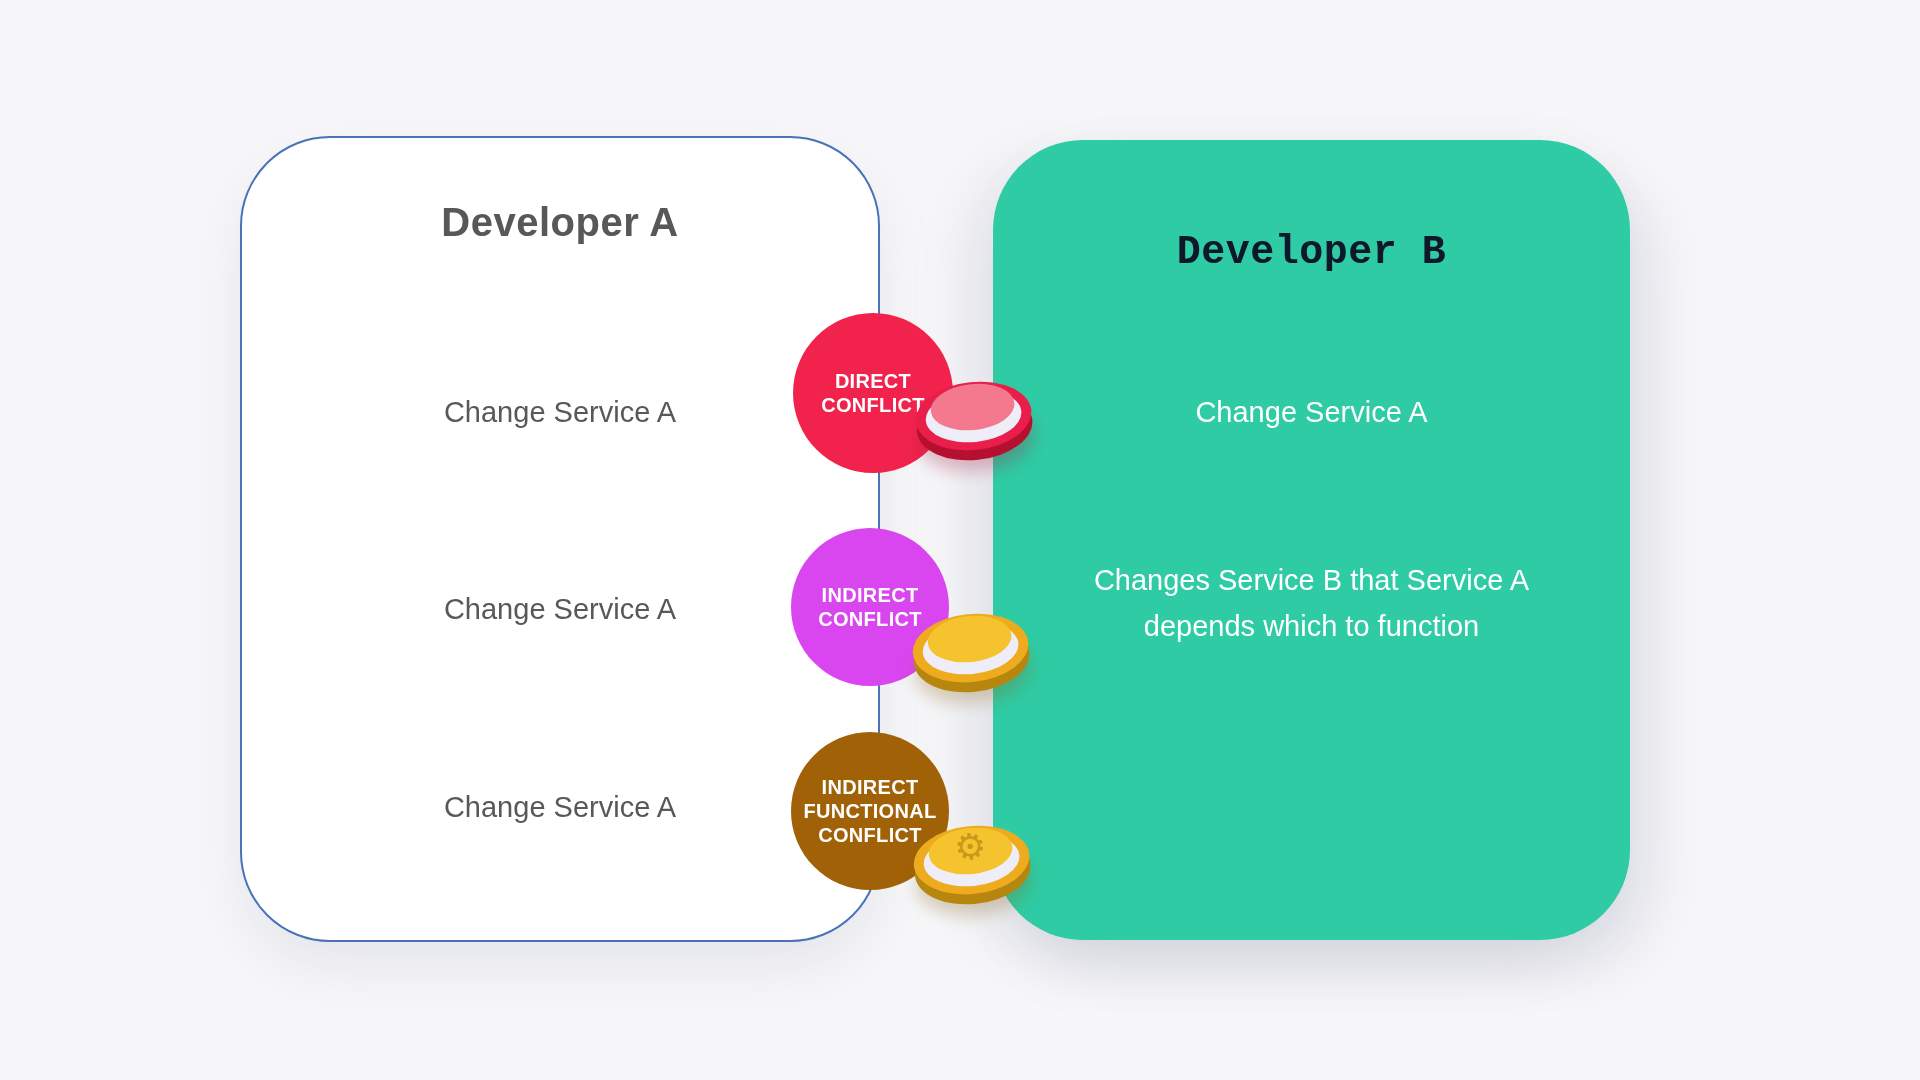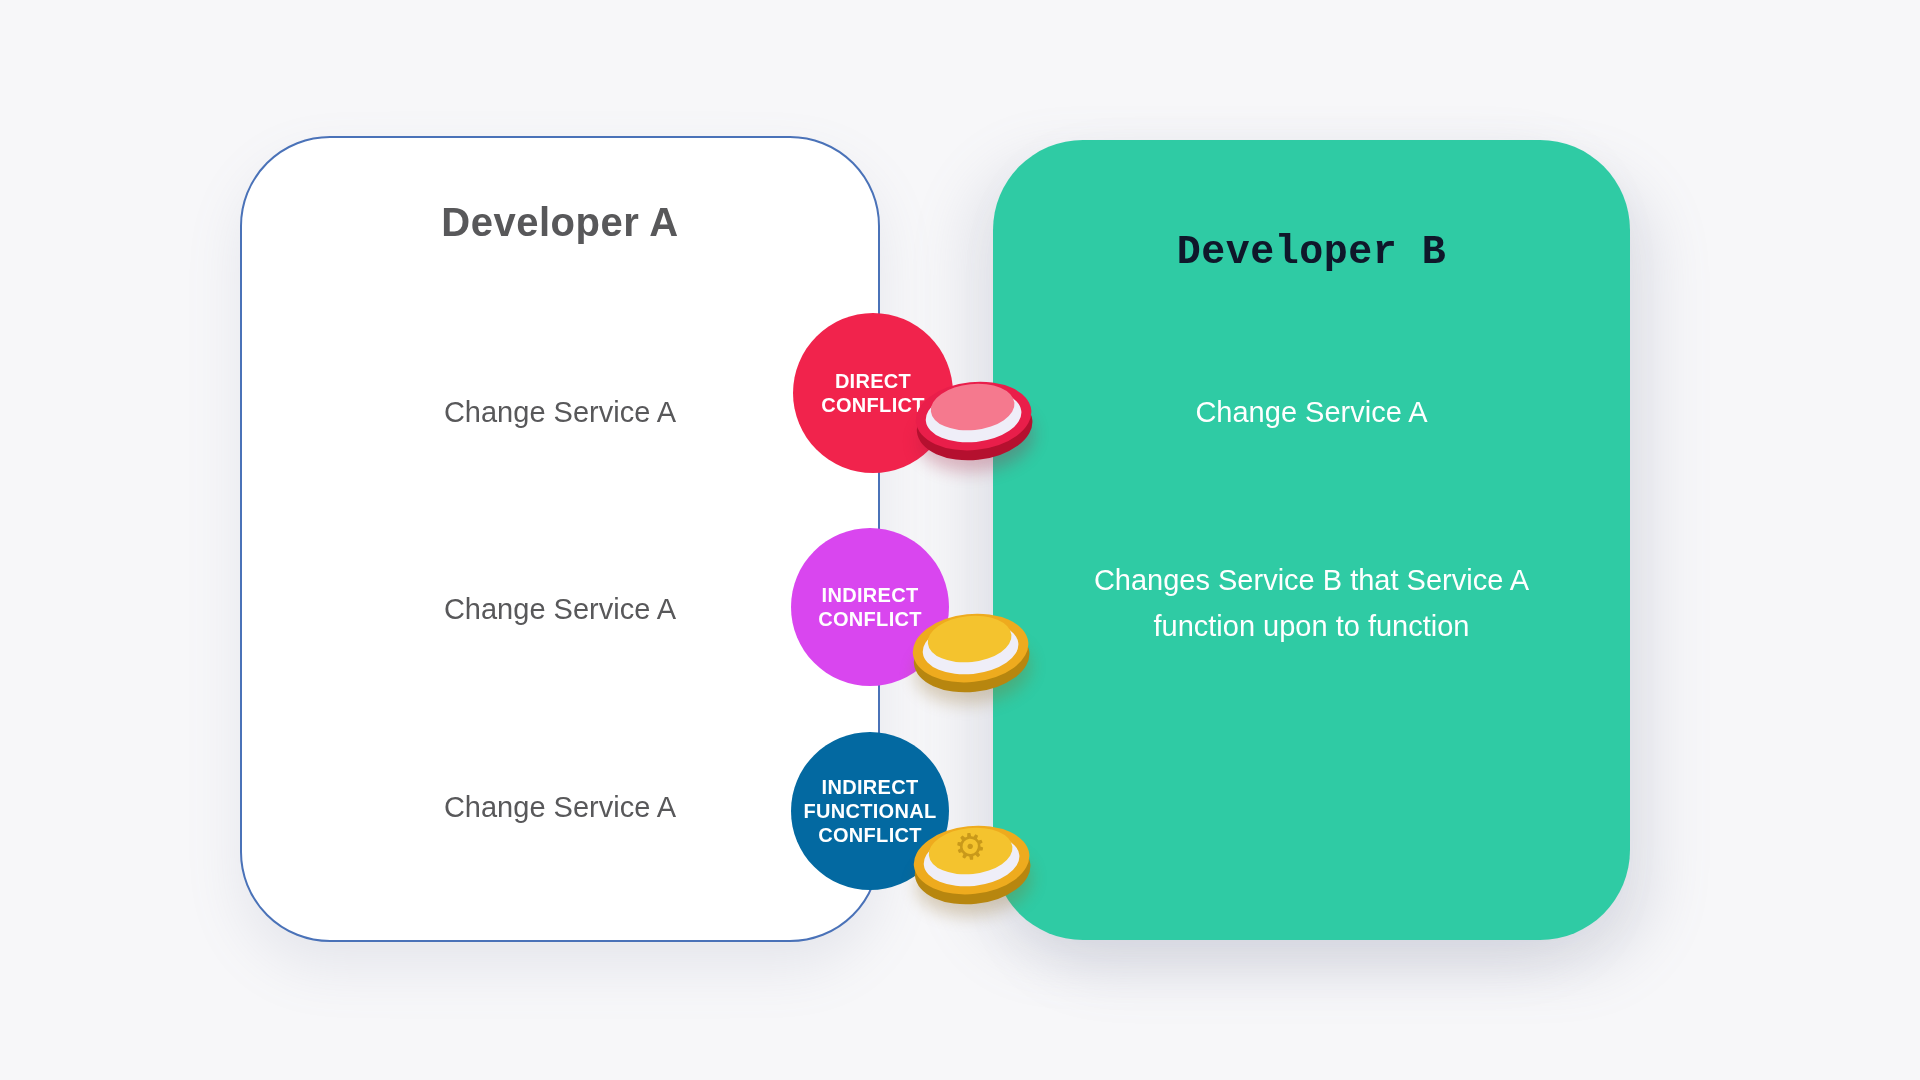--- a/index.html
+++ b/index.html
@@ -57,21 +57,21 @@
   .badge {
     position:absolute; border-radius:50%;
     display:flex; align-items:center; justify-content:center;
     text-align:center; color:#ffffff; font-weight:bold;
     font-size:20px; line-height:24px; letter-spacing:.3px;
     z-index:3;
   }
   .badge .badge-label { display:block; width:150px; }
   .badge-direct   { left:793px; top:313px; width:160px; height:160px; background:#f1234c; }
   .badge-indirect { left:791px; top:528px; width:158px; height:158px; background:#d946ef; }
-  .badge-ifc      { left:791px; top:732px; width:158px; height:158px; background:#0369a1; }
+  .badge-ifc      { left:791px; top:732px; width:158px; height:158px; background:#a16207; }
 
   
   .btn3d { position:absolute; width:120px; height:84px; z-index:4; transform:rotate(-6deg); }
   .btn3d .depth, .btn3d .outer, .btn3d .ring, .btn3d .cap {
     position:absolute; border-radius:50%;
   }
   .btn3d .depth { left:2px; top:14px; width:116px; height:68px; }
   .btn3d .outer { left:2px; top:4px;  width:116px; height:68px; }
   .btn3d .ring  { left:12px; top:12px; width:96px; height:52px; background:#efeef8; }
   .btn3d .cap   { left:18px; top:6px;  width:84px; height:46px; }
@@ -117,21 +117,21 @@
     </div>
   </section>
 
   <section class="panel panel-b">
     <h2>Developer B</h2>
 
     <div class="row row-b1">
       <span>Change </span><span class="b">Service A</span>
     </div>
     <div class="row row-wrap row-b2">
-      <span>Changes </span><span class="b">Service B that Service A function upon to function</span>
+      <span>Changes </span><span class="b">Service B that Service A depends which to function</span>
     </div>
   </section>
 
   <div class="badge badge-direct">
     <span class="badge-label">DIRECT CONFLICT</span>
   </div>
   <div class="badge badge-indirect">
     <span class="badge-label">INDIRECT CONFLICT</span>
   </div>
   <div class="badge badge-ifc">

